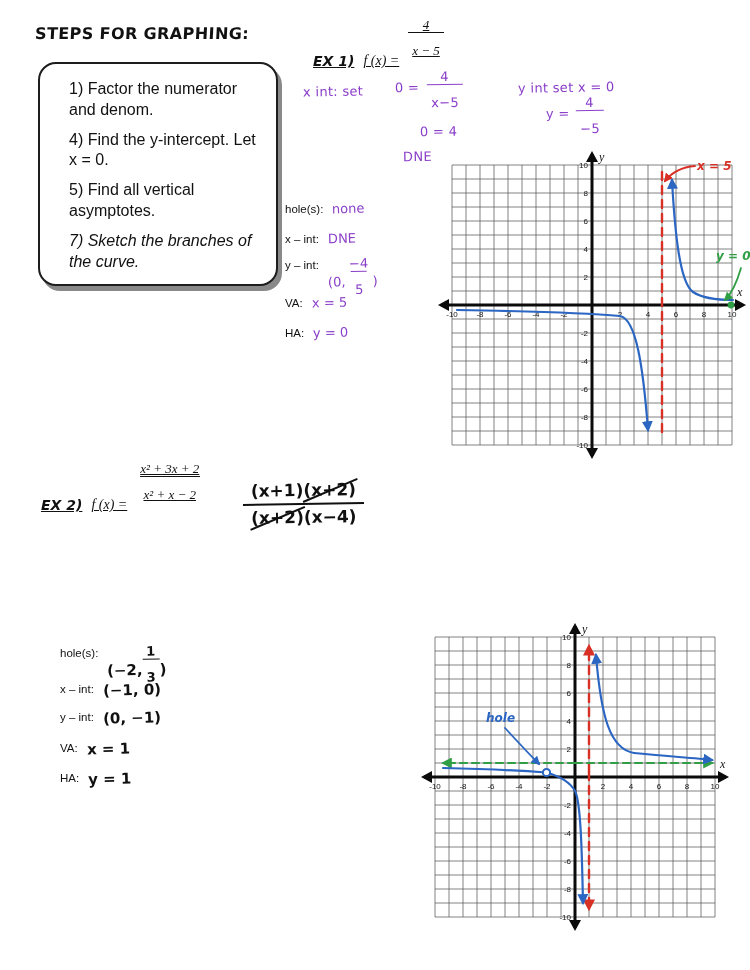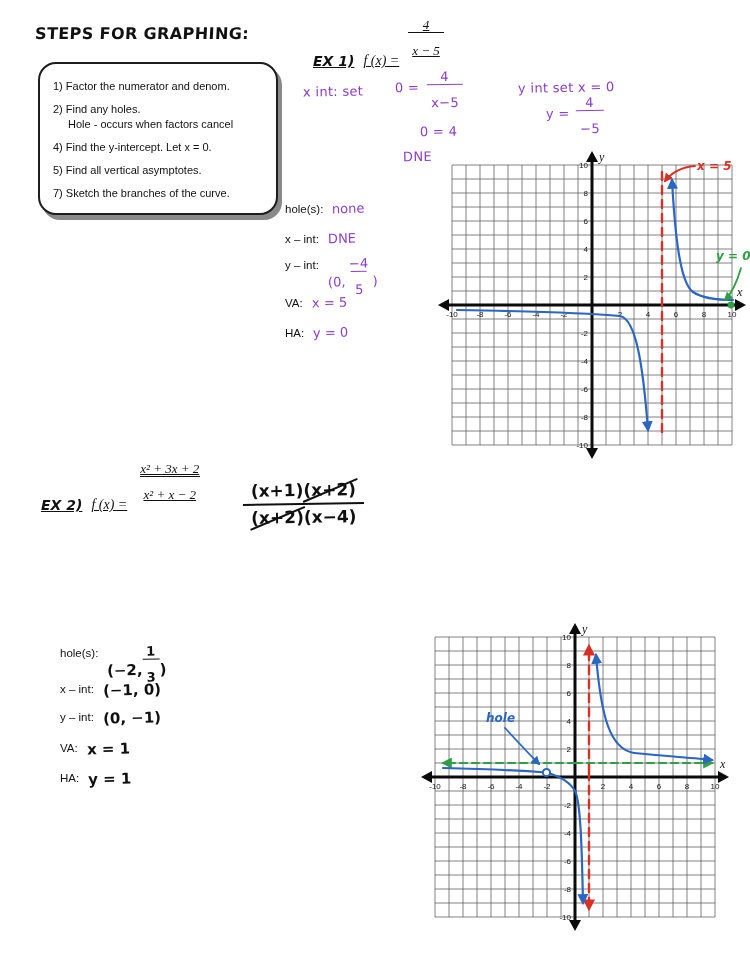--- a/index.html
+++ b/index.html
@@ -17,22 +17,22 @@
     transform:skewX(-3deg);
   }
 
   
   .steps-box {
     width:240px; border:2.4px solid #1d1d1d; border-radius:18px;
     padding:15px 10px 12px 13px;
     box-shadow:4px 5px 0 rgba(40,40,40,.55);
     background:#fff;
   }
-  .step { font-size:11px; line-height:1.3; margin-bottom:9px; }
-  .step:last-child { margin-bottom:0; }
+  .step { font-size:16px; line-height:1.3; margin-bottom:9px;margin-left:16px; }
+  .step:last-child { margin-bottom:0;font-style:italic; }
   .step .sub { display:block; padding-left:15px; }
 
   
   .exlabel { font-family:"DejaVu Sans", sans-serif; font-weight:800; font-style:italic; font-size:14px; }
   .math { font-family:"Liberation Serif", serif; font-style:italic; font-size:14px; }
   .ex-header { display:flex; align-items:flex-end; gap:9px;text-decoration:underline; }
   .frac { display:inline-flex; flex-direction:column; align-items:center; line-height:1.08; vertical-align:middle; font-size:13px; }
   .frac .den { border-top:1.4px solid currentColor; padding:11px 4px; }
   .frac .num { padding:0 4px; }
 
@@ -74,21 +74,20 @@
   .note-green { fill:var(--green,#2f9e44);font:italic 700 12px "DejaVu Sans", sans-serif; }
   .note-blue  { fill:var(--blue,#2b66c2); font:italic 700 12px "DejaVu Sans", sans-serif; }
 </style>
 </head>
 <body>
 
 <div class="abs title" style="left:35px; top:24px">STEPS FOR GRAPHING:</div>
 
 <div class="abs steps-box" style="left:38px; top:62px">
   <div class="step"><span>1) Factor the numerator and denom.</span></div>
-  <div class="step"><span>2) Find any holes.</span><span class="sub">Hole - occurs when factors cancel</span></div>
   <div class="step"><span>4)  Find the y-intercept. Let x = 0.</span></div>
   <div class="step"><span>5)  Find all vertical asymptotes.</span></div>
   <div class="step"><span>7)  Sketch the branches of the curve.</span></div>
 </div>
 
 <div class="abs ex-header" style="left:313px; top:18px">
   <span class="exlabel">EX 1)</span>
   <span class="math">f (x) =</span>
   <span class="frac math">
     <span class="num">4</span>

